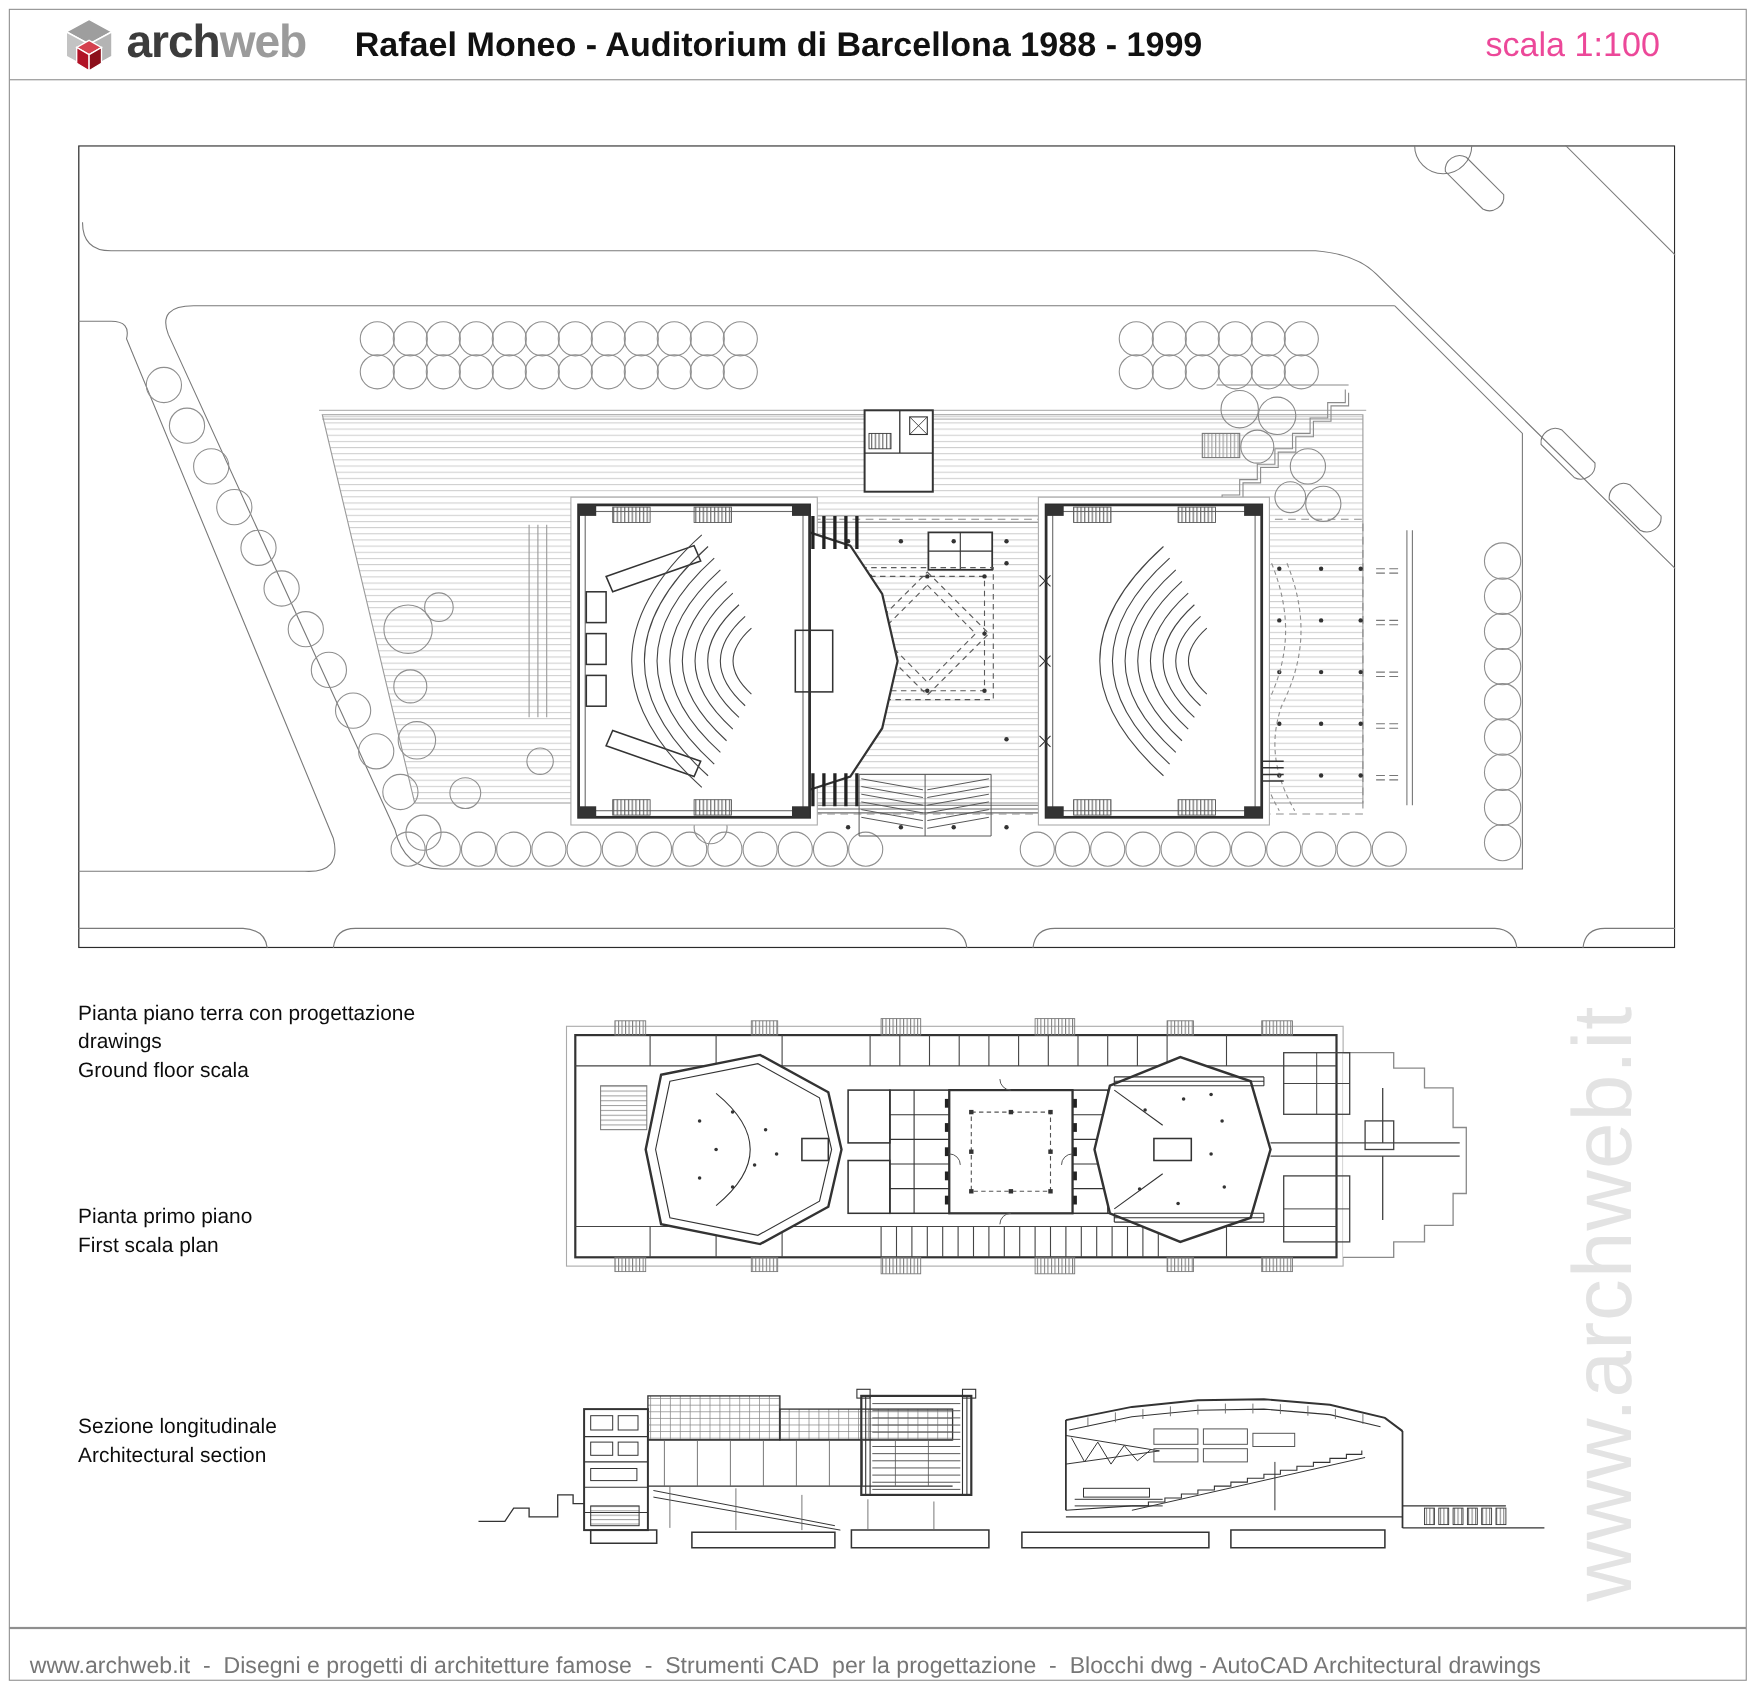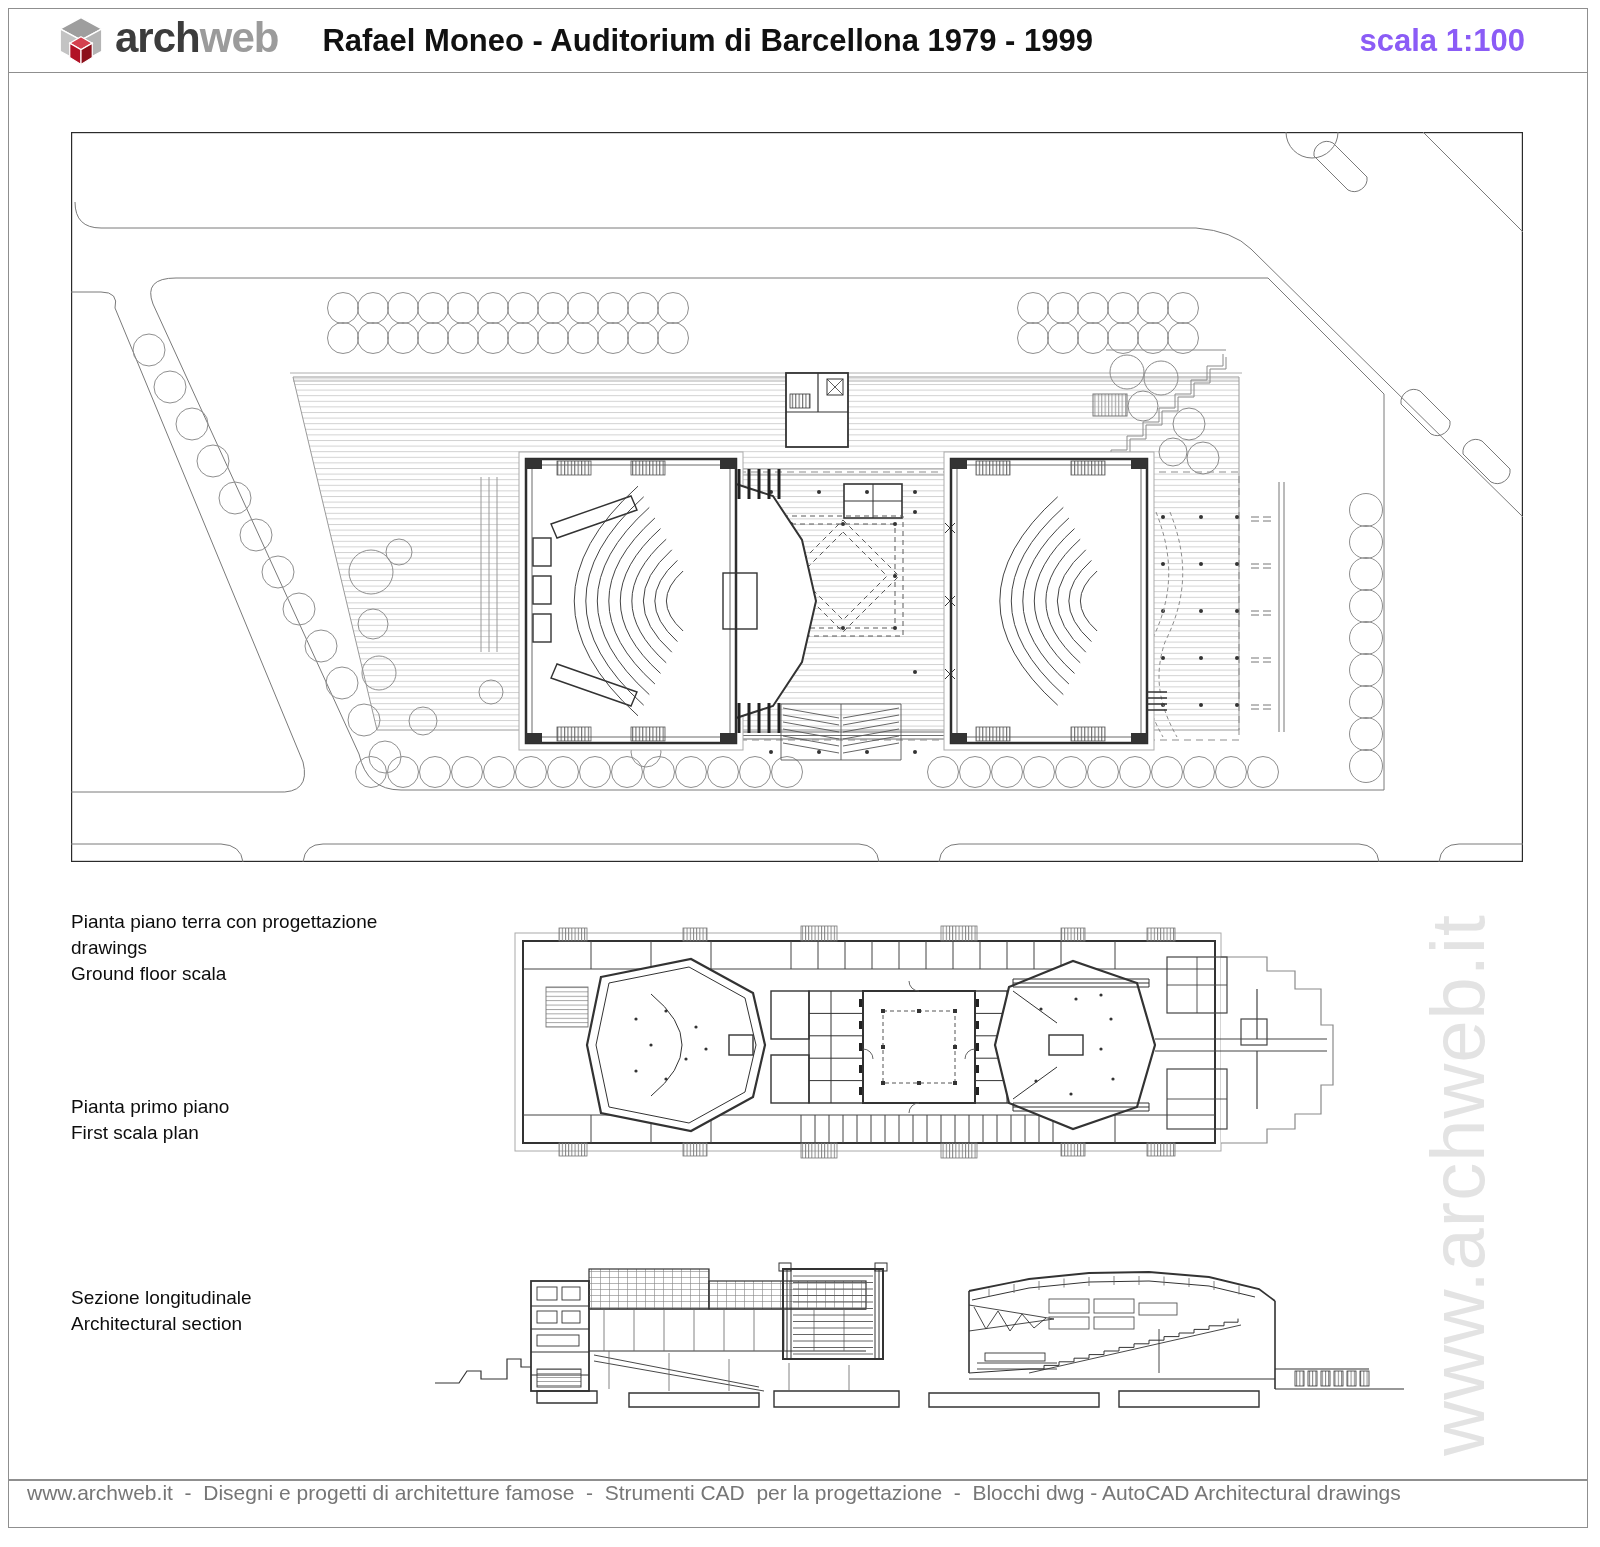--- a/index.html
+++ b/index.html
@@ -7,49 +7,49 @@
          font-family:"Liberation Sans", sans-serif; color:#1a1a1a; }
   .outer { position:absolute; left:8px; top:8px; width:1580px; height:1472px;
            border:1px solid #8f8f8f; background:#fff; }
   .hdr { position:absolute; left:0; top:0; width:100%; height:64px;
          border-bottom:1px solid #8f8f8f; display:flex; align-items:center; }
   .logo { display:flex; margin-left:46px; cursor:pointer; }
   .logo svg { width:52px; height:54px; }
   .logotext { font-size:42px; font-weight:700; letter-spacing:-1px; margin-left:8px; }
   .logotext .a { color:#3c3c3c; } .logotext .w { color:#9b9b9b; }
   .title { font-size:31px; font-weight:700; color:#111; margin-left:44px; letter-spacing:0; }
-  .scale { font-size:31px; font-weight:700; color:#8b5cf6; margin-left:auto; margin-right:62px; }
+  .scale { font-size:31px; font-weight:400; color:#ec4899; margin-left:auto; margin-right:78px; }
   .drw { position:absolute; }
   .lbl { position:absolute; font-size:19px; line-height:26px; color:#0d0d0d; }
   .wm { position:absolute; left:1182px; top:1140px; width:530px; height:84px;
         transform:rotate(-90deg); font-size:76px; font-weight:400; color:#e3e3e3;
         letter-spacing:1px; text-align:center; white-space:nowrap; }
   .ftr { position:absolute; left:8px; top:1480px; width:1580px; height:48px;
-         border:1px solid #8f8f8f; display:flex; align-items:flex-start; background:#fff; }
+         border:1px solid #8f8f8f; display:flex; align-items:flex-end; background:#fff; }
   .ftr span { font-size:21px; color:#767676; margin-left:18px; white-space:pre; }
   svg { display:block; }
 </style>
 </head>
 <body>
 
 <div class="outer">
 
   <div class="hdr">
     <div class="logo">
       <svg viewBox="0 0 60 62">
         <polygon points="30,4 54,17 30,30 6,17" fill="#9e9e9e" stroke="#fff" stroke-width="1.6"></polygon>
         <polygon points="6,17 6,43 30,56 30,30" fill="#c3c3c3" stroke="#fff" stroke-width="1.6"></polygon>
         <polygon points="54,17 54,43 30,56 30,30" fill="#b4b4b4" stroke="#fff" stroke-width="1.6"></polygon>
         <polygon points="30,26 43,33.5 30,41 17,33.5" fill="#d4404e" stroke="#fff" stroke-width="1.4"></polygon>
         <polygon points="17,33.5 17,50 30,58 30,41" fill="#b11226" stroke="#fff" stroke-width="1.4"></polygon>
         <polygon points="43,33.5 43,50 30,58 30,41" fill="#8c0f1a" stroke="#fff" stroke-width="1.4"></polygon>
       </svg>
       <span class="logotext"><span class="a">arch</span><span class="w">web</span></span>
     </div>
-    <div class="title">Rafael Moneo - Auditorium di Barcellona 1979 - 1999</div>
+    <div class="title">Rafael Moneo - Auditorium di Barcellona 1988 - 1999</div>
     <div class="scale">scala 1:100</div>
   </div>
 
   <svg class="drw" style="left:62px; top:123px;" width="1452" height="730" viewBox="0 0 1452 730">
     <defs>
       <pattern id="ph1" width="10" height="5.6" patternUnits="userSpaceOnUse">
         <path d="M0,0.5 H10" stroke="#cbcbcb" stroke-width="0.9"></path>
       </pattern>
       <pattern id="pv1" width="3.4" height="8" patternUnits="userSpaceOnUse">
         <path d="M0.6,0 V8" stroke="#5d5d5d" stroke-width="1"></path>

